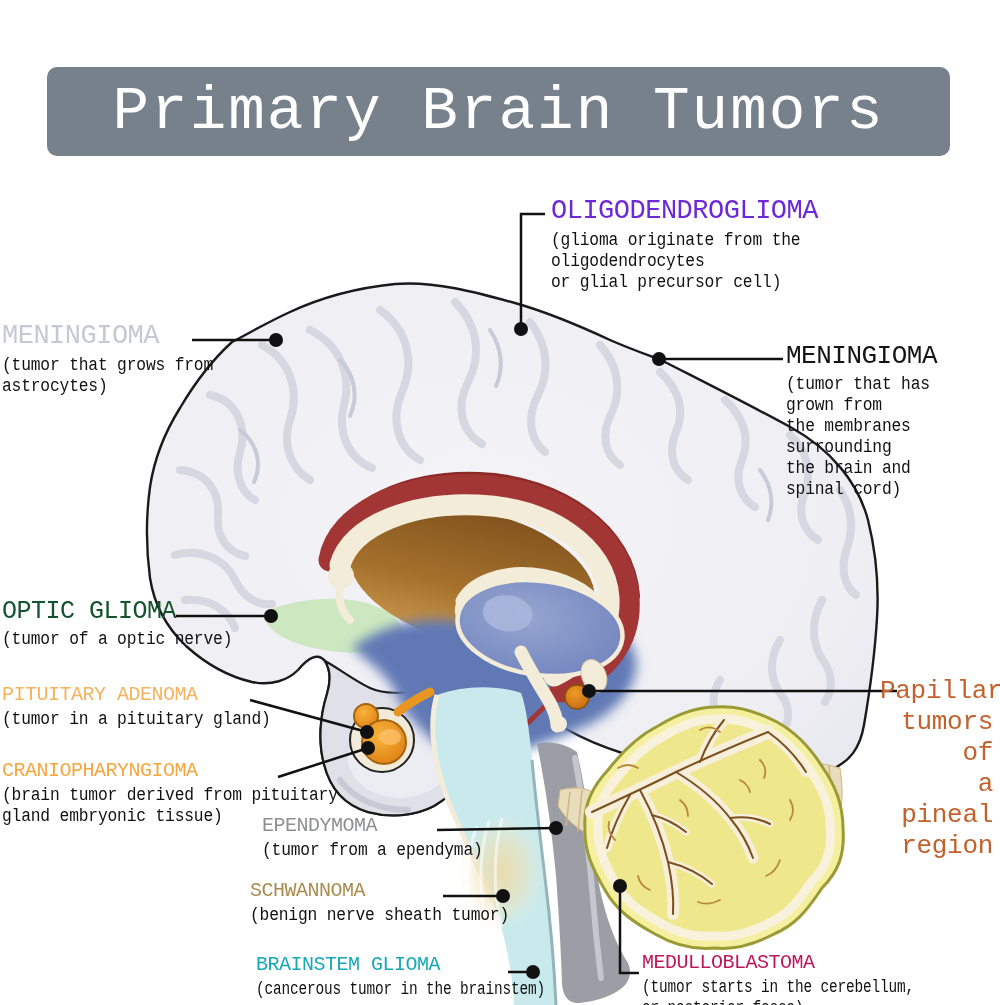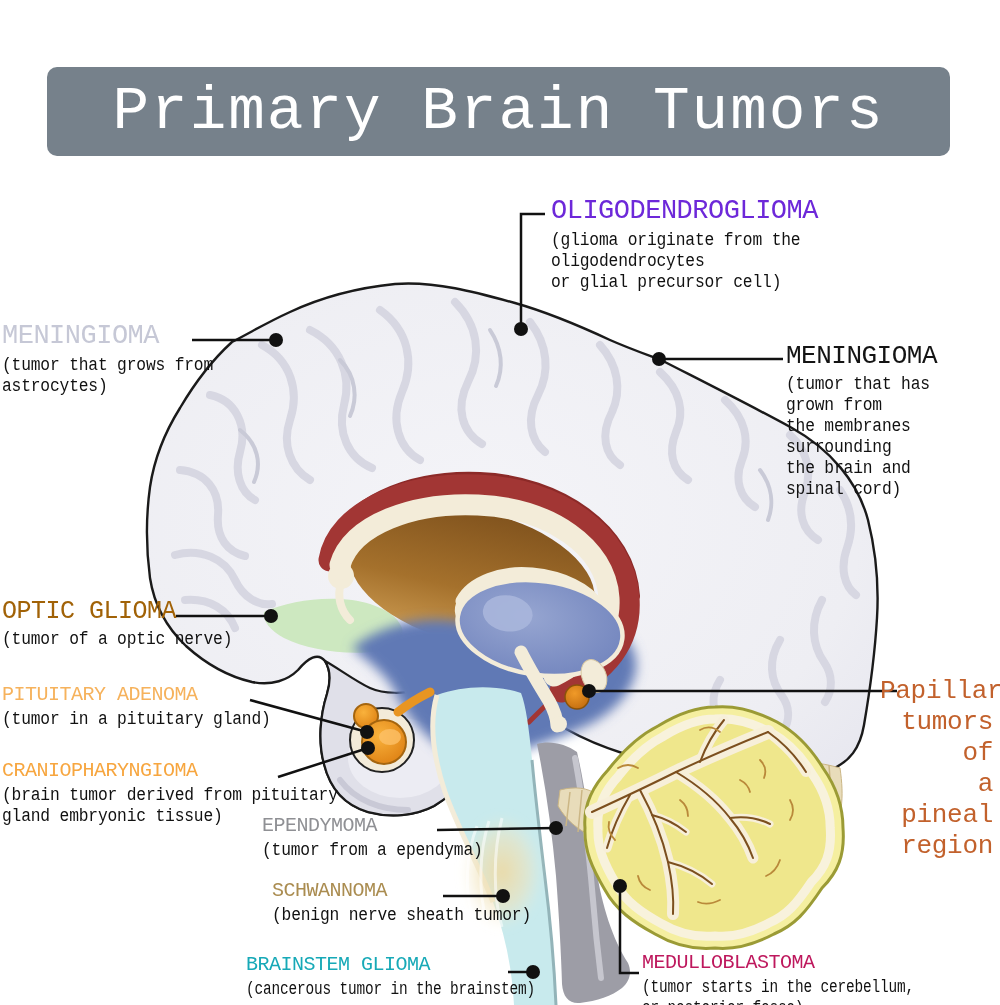--- a/index.html
+++ b/index.html
@@ -15,22 +15,22 @@
          transform:scaleX(0.88);transform-origin:0 0;margin-top:3px;}
   .xnarrow .ldesc{transform:scaleX(0.78);}
   .n27{font-size:27px;} .n26{font-size:26px;} .n25{font-size:25px;} .n24{font-size:20px;}
   #lb-oligo{left:551px;top:197px;}
   #lb-astro{left:2px;top:322px;}
   #lb-mening{left:786px;top:342px;}
   #lb-optic{left:2px;top:598px;}
   #lb-pit{left:2px;top:684px;}
   #lb-cranio{left:2px;top:760px;}
   #lb-epend{left:262px;top:815px;}
-  #lb-schwan{left:272px;top:880px;}
-  #lb-brainstem{left:246px;top:954px;}
+  #lb-schwan{left:250px;top:880px;}
+  #lb-brainstem{left:256px;top:954px;}
   #lb-medullo{left:642px;top:952px;}
   #lb-papillary{left:880px;top:676px;width:113px;text-align:right;}
   #lb-papillary .lname{line-height:31px;letter-spacing:-0.3px;}
 </style>
 </head>
 <body>
 
 <div id="stage">
 
   <svg id="brain-svg" viewBox="0 0 1000 1005" xmlns="http://www.w3.org/2000/svg">
@@ -263,21 +263,21 @@
   </div>
 
   <div class="label" id="lb-mening">
     <div class="lname n26" style="color: rgb(20, 20, 20);">MENINGIOMA</div>
     <div class="ldesc">(tumor that has grown from
 the membranes surrounding
 the brain and spinal cord)</div>
   </div>
 
   <div class="label" id="lb-optic">
-    <div class="lname n25" style="color: #a16207;">OPTIC GLIOMA</div>
+    <div class="lname n25" style="color: #14532d;">OPTIC GLIOMA</div>
     <div class="ldesc">(tumor of a optic nerve)</div>
   </div>
 
   <div class="label" id="lb-pit">
     <div class="lname n24" style="color: rgb(246, 178, 92);">PITUITARY ADENOMA</div>
     <div class="ldesc">(tumor in a pituitary gland)</div>
   </div>
 
   <div class="label" id="lb-epend">
     <div class="lname n24" style="color: rgb(143, 144, 148);">EPENDYMOMA</div>

